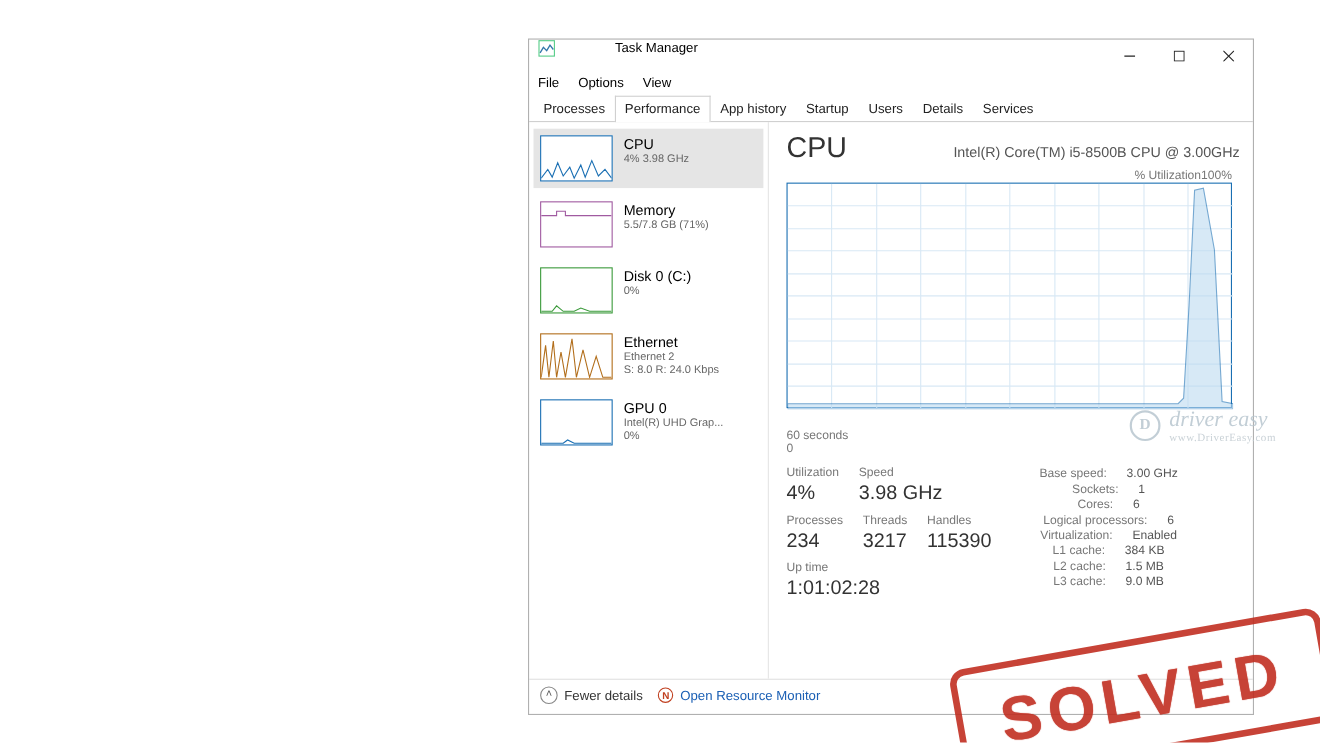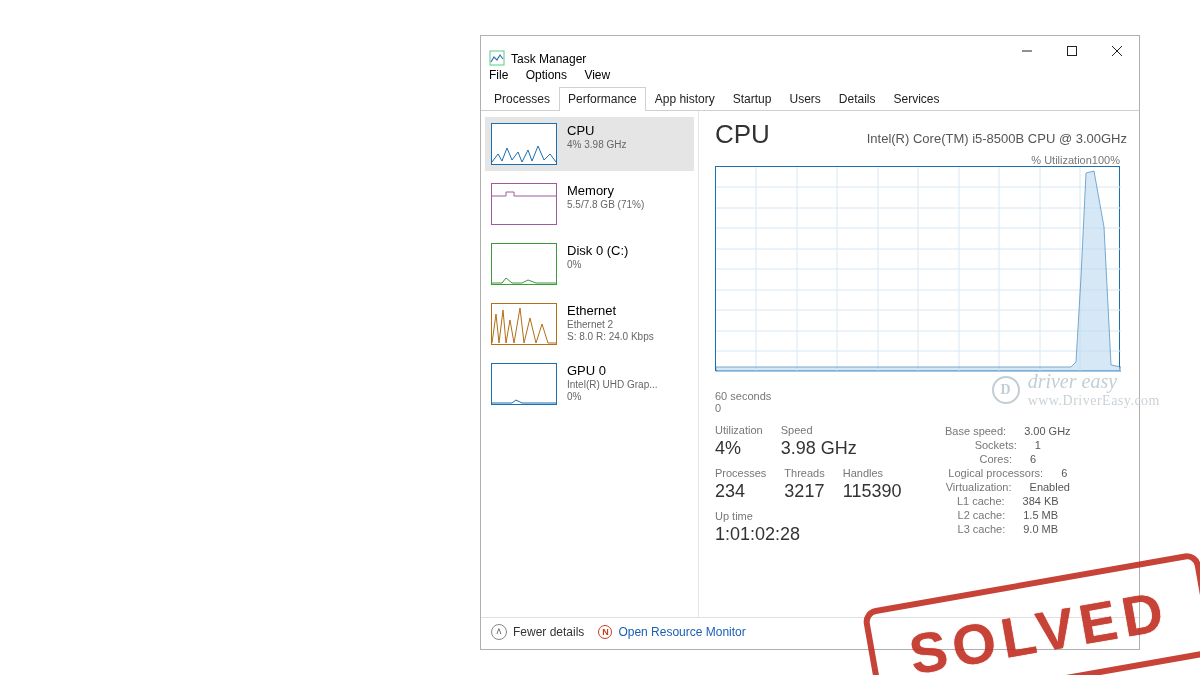--- a/index.html
+++ b/index.html
@@ -18,22 +18,23 @@
     left: 480px;
     top: 35px;
     width: 660px;
     height: 615px;
     border: 1px solid #b0b0b0;
     background: #fff;
   }
   .titlebar {
     height: 30px;
     display: flex;
-    align-items: flex-end;
+    align-items: flex-start;
     padding: 0 0 0 8px;
+    gap: 48px;
   }
   .app-icon { width: 16px; height: 16px; margin-right: 6px; }
   .app-title { flex: 1; font-size: 12px; color: #000; }
   .win-controls { display: flex; }
   .win-btn {
     width: 45px; height: 30px;
     display: flex; align-items: center; justify-content: center;
     color: #222;
   }
   .menubar {
@@ -136,21 +137,21 @@
   .rm-icon{
     width:14px;height:14px;border-radius:50%;border:1.5px solid #c04020;color:#c04020;
     display:inline-flex;align-items:center;justify-content:center;font-size:9px;font-weight:bold;
   }
   
   .watermark {
     position:absolute; right: 40px; top: 370px; text-align:left;
     color:#b8c6cf; font-size:20px; font-style:italic; font-family: Georgia, serif;
     display:flex; align-items:center; gap:8px; opacity:0.85; pointer-events:none;
   }
-  .watermark .sub { font-size:14px; display:block; font-style:normal; color:#c0cad0; letter-spacing:0.5px;}
+  .watermark .sub { font-size:10px; display:block; font-style:normal; color:#c0cad0; letter-spacing:0.5px;}
   .wm-logo{ width:28px;height:28px;border:2px solid #b8c6cf;border-radius:50%;
     display:flex;align-items:center;justify-content:center;color:#b8c6cf;font-weight:bold;font-style:normal;font-size:14px;}
   
   .stamp {
     position:absolute; right: -10px; bottom: -10px;
     transform: rotate(-10deg);
     border: 6px solid #c0291c;
     border-radius: 14px;
     padding: 14px 34px;
     color:#c0291c;

